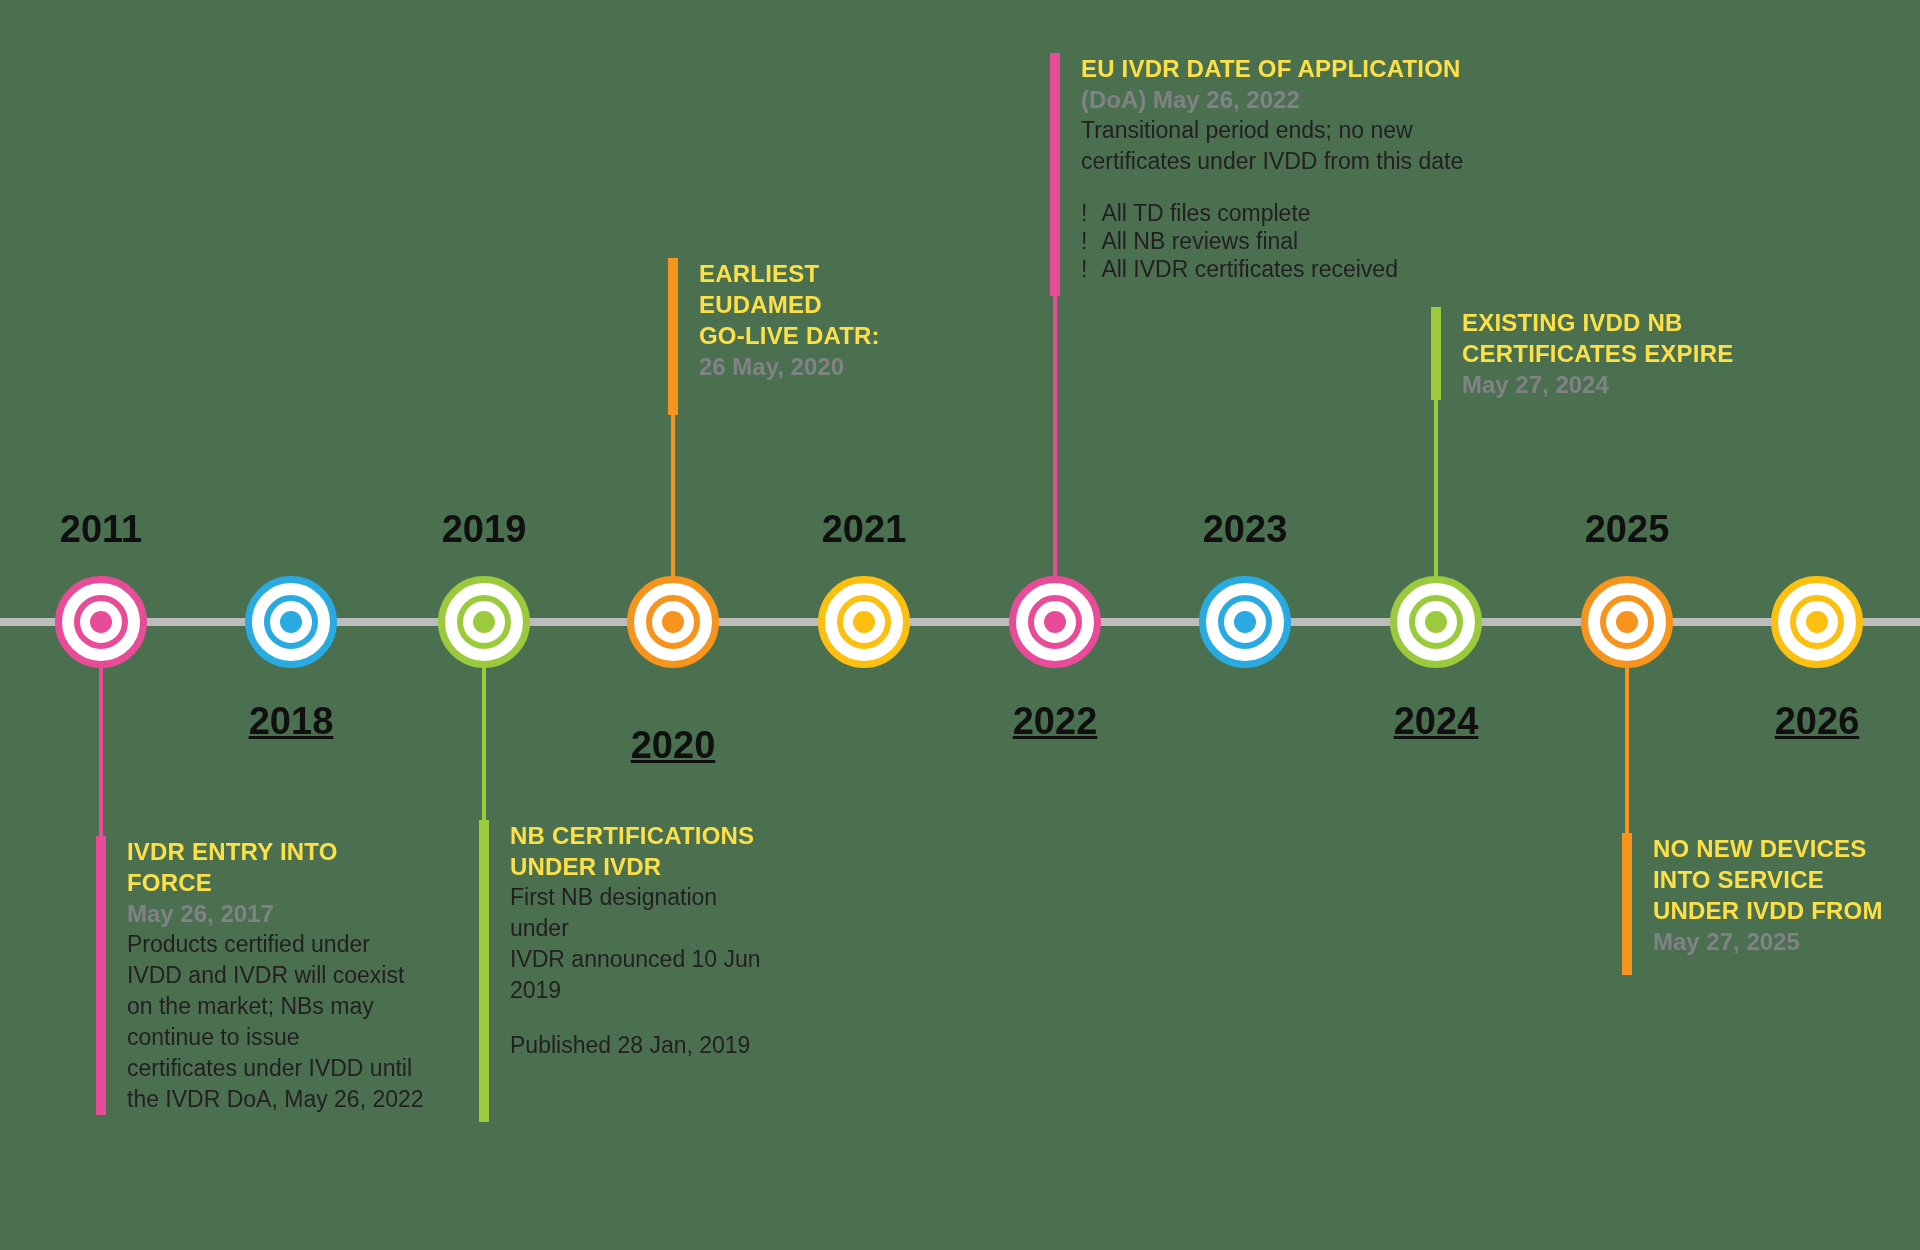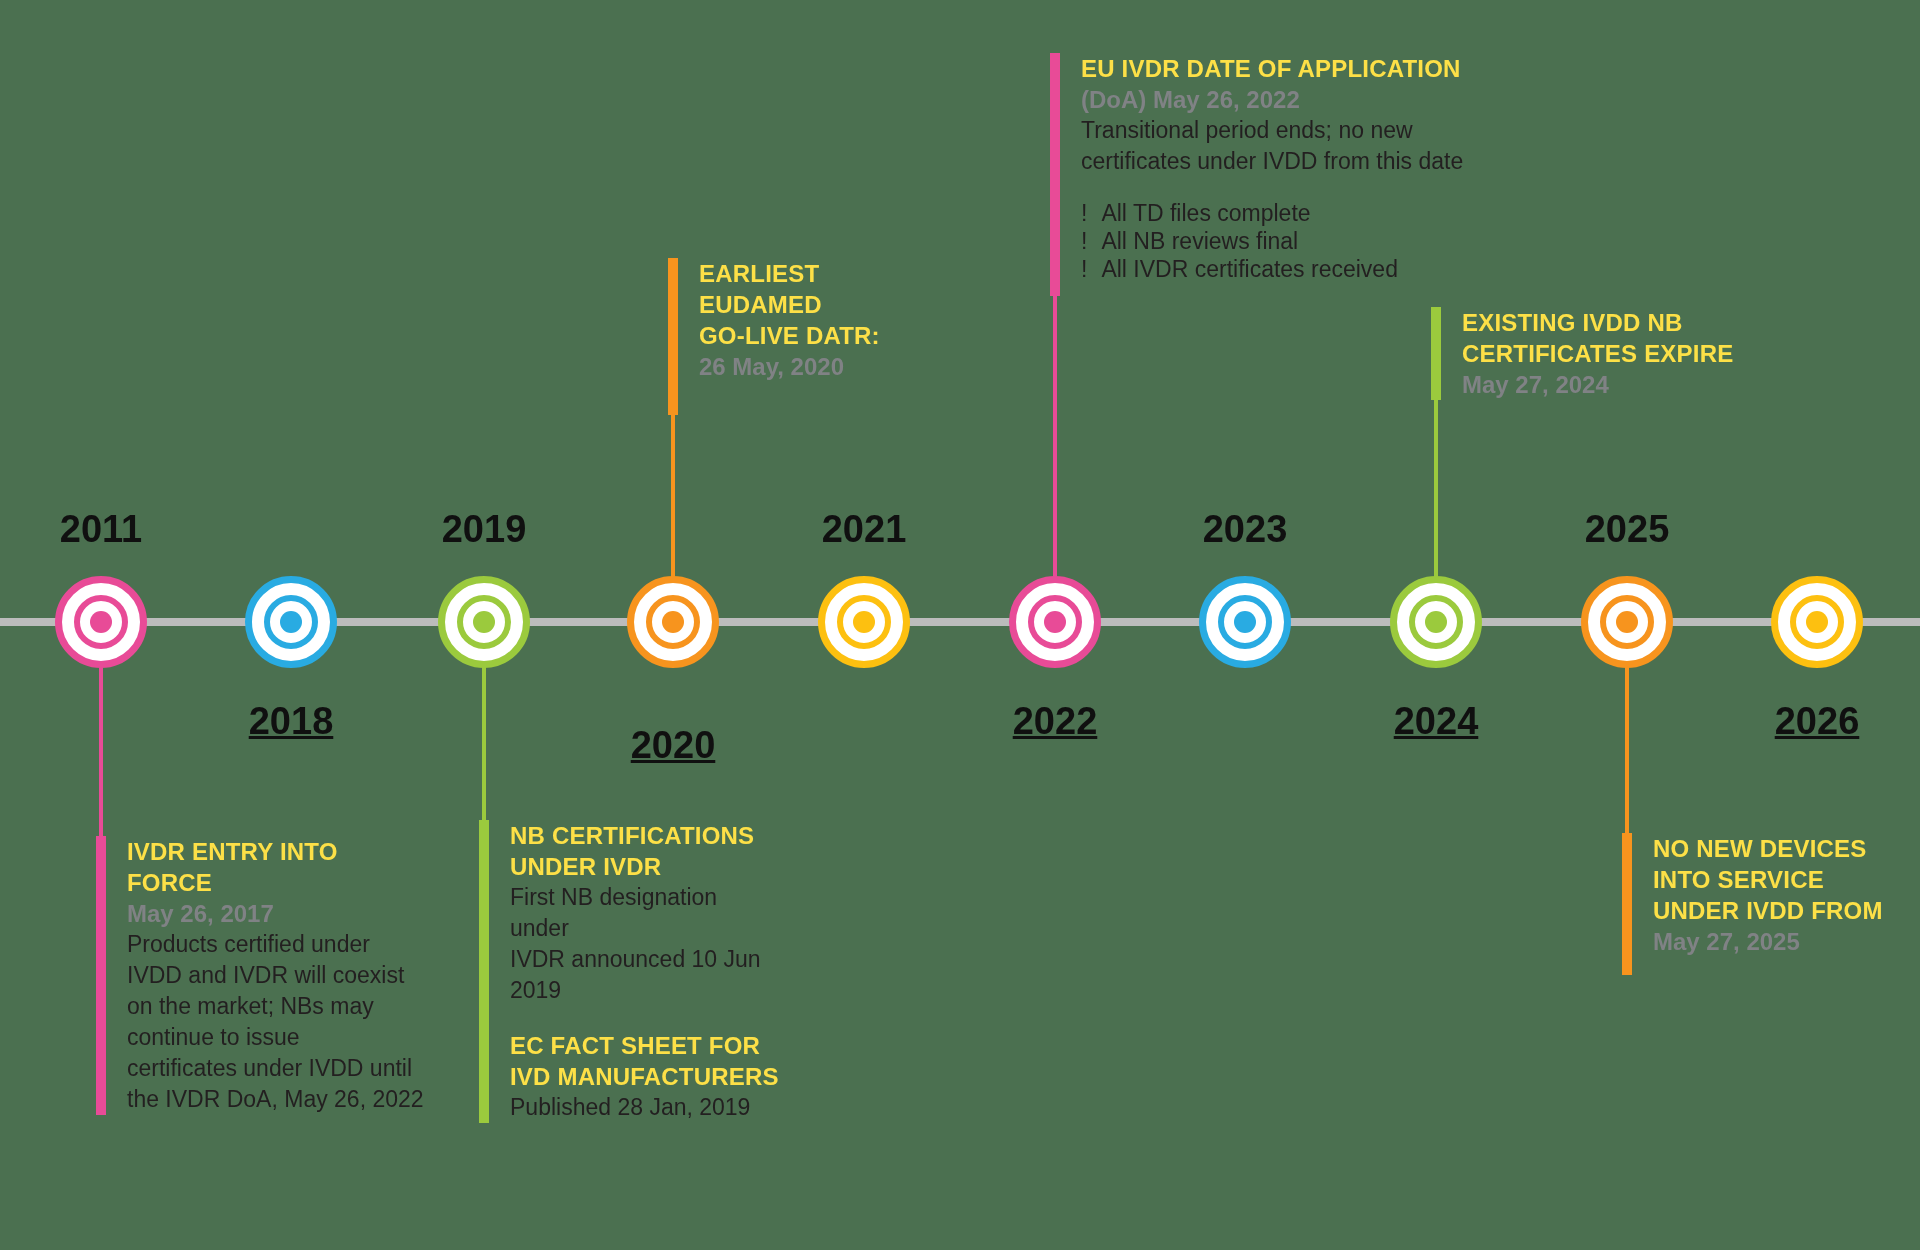--- a/index.html
+++ b/index.html
@@ -170,22 +170,20 @@
 the IVDR DoA, May 26, 2022</div>
   </div>
 
   <div class="callout c2019" style="--accent: #9bca3d;">
     <div class="callout-title">NB CERTIFICATIONS
 UNDER IVDR</div>
     <div class="callout-body">First NB designation under
 IVDR announced 10 Jun
 2019</div>
     <div class="section-gap"></div>
-    <div class="callout-title">EC FACT SHEET FOR
-IVD MANUFACTURERS</div>
     <div class="callout-body">Published 28 Jan, 2019</div>
   </div>
 
   <div class="callout c2020" style="--accent: #f7941e;">
     <div class="callout-title">EARLIEST
 EUDAMED
 GO-LIVE DATR:</div>
     <div class="callout-date">26 May, 2020</div>
   </div>
 

